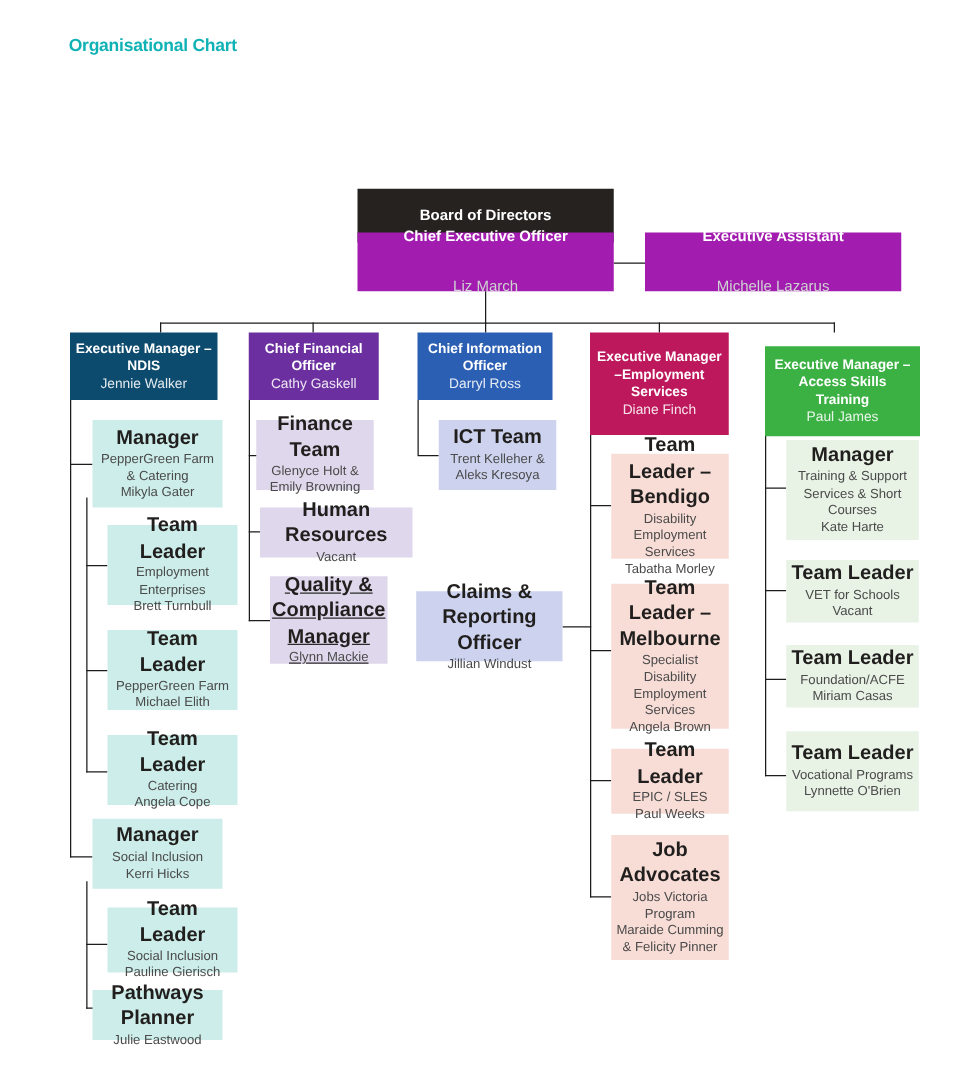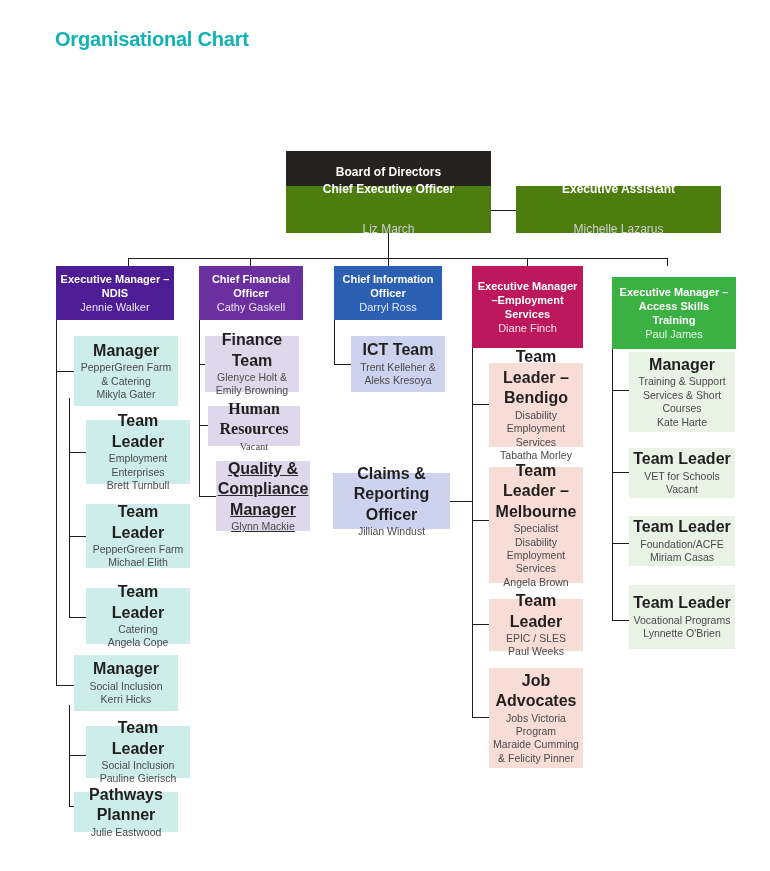--- a/index.html
+++ b/index.html
@@ -12,21 +12,21 @@
     height: 871px;
     position: relative;
     font-family: "Liberation Sans", sans-serif;
     overflow: hidden;
   }
 
   #page-title {
     position: absolute;
     left: 55px;
     top: 28px;
-    font-size: 20px;
+    font-size: 14px;
     font-weight: bold;
     color: #10B2B5;
     letter-spacing: -0.2px;
   }
 
   
   .box {
     position: absolute;
     box-sizing: border-box;
     display: flex;
@@ -41,29 +41,29 @@
     font-weight: bold;
     font-size: 11px;
   }
   .box .s {
     font-size: 10.5px;
   }
 
   
   .box.dark  { background: #262220; color: #ffffff; }
   .box.dark .t { font-size: 12px; }
-  .box.grey  { background: #4d7c0f; color: #ffffff; gap: 24px; }
+  .box.grey  { background: #a21caf; color: #ffffff; gap: 24px; }
   .box.grey .t { font-size: 12px; }
   .box.grey .s { color: #CFD1D2; font-size: 12px; }
 
   
   .box.head { color: #ffffff; }
   .box.head .t { font-size: 11px; }
   .box.head .s { font-size: 11px; opacity: .88; }
-  .box.teal   { background: #4c1d95; }
+  .box.teal   { background: #0c4a6e; }
   .box.purple { background: #6B2FA0; }
   .box.blue   { background: #2B5FB3; }
   .box.orange { background: #be185d; }
   .box.green  { background: #3BB143; }
 
   
   .box.sub { color: #2B2B2B; }
   .box.sub .t { font-size: 16px; color: #211F1E; }
   .box.sub .s { font-size: 10.5px; color: #4A4A4A; }
   .box.sub.tealbg   { background: #CCEDE9; }
@@ -181,21 +181,21 @@
 </div>
 
 <div class="box head purple" style="left:199px; top:266px; width:104px; height:54px;">
   <div class="t">Chief Financial Officer</div>
   <div class="s">Cathy Gaskell</div>
 </div>
 <div class="box sub purplebg" style="left:205px; top:336px; width:94px; height:56px;">
   <div class="t">Finance Team</div>
   <div class="s">Glenyce Holt &amp; Emily Browning</div>
 </div>
-<div class="box sub purplebg" style="left:208px; top:406px; width:92px; height:40px;font-family:Liberation Serif, serif;">
+<div class="box sub purplebg" style="left:208px; top:406px; width:122px; height:40px;">
   <div class="t">Human Resources</div>
   <div class="s">Vacant</div>
 </div>
 <div class="box sub purplebg" style="left:216px; top:461px; width:94px; height:70px;text-decoration:underline;">
   <div class="t">Quality &amp; Compliance Manager</div>
   <div class="s">Glynn Mackie</div>
 </div>
 
 <div class="box head blue" style="left:334px; top:266px; width:108px; height:54px;">
   <div class="t">Chief Information Officer</div>

